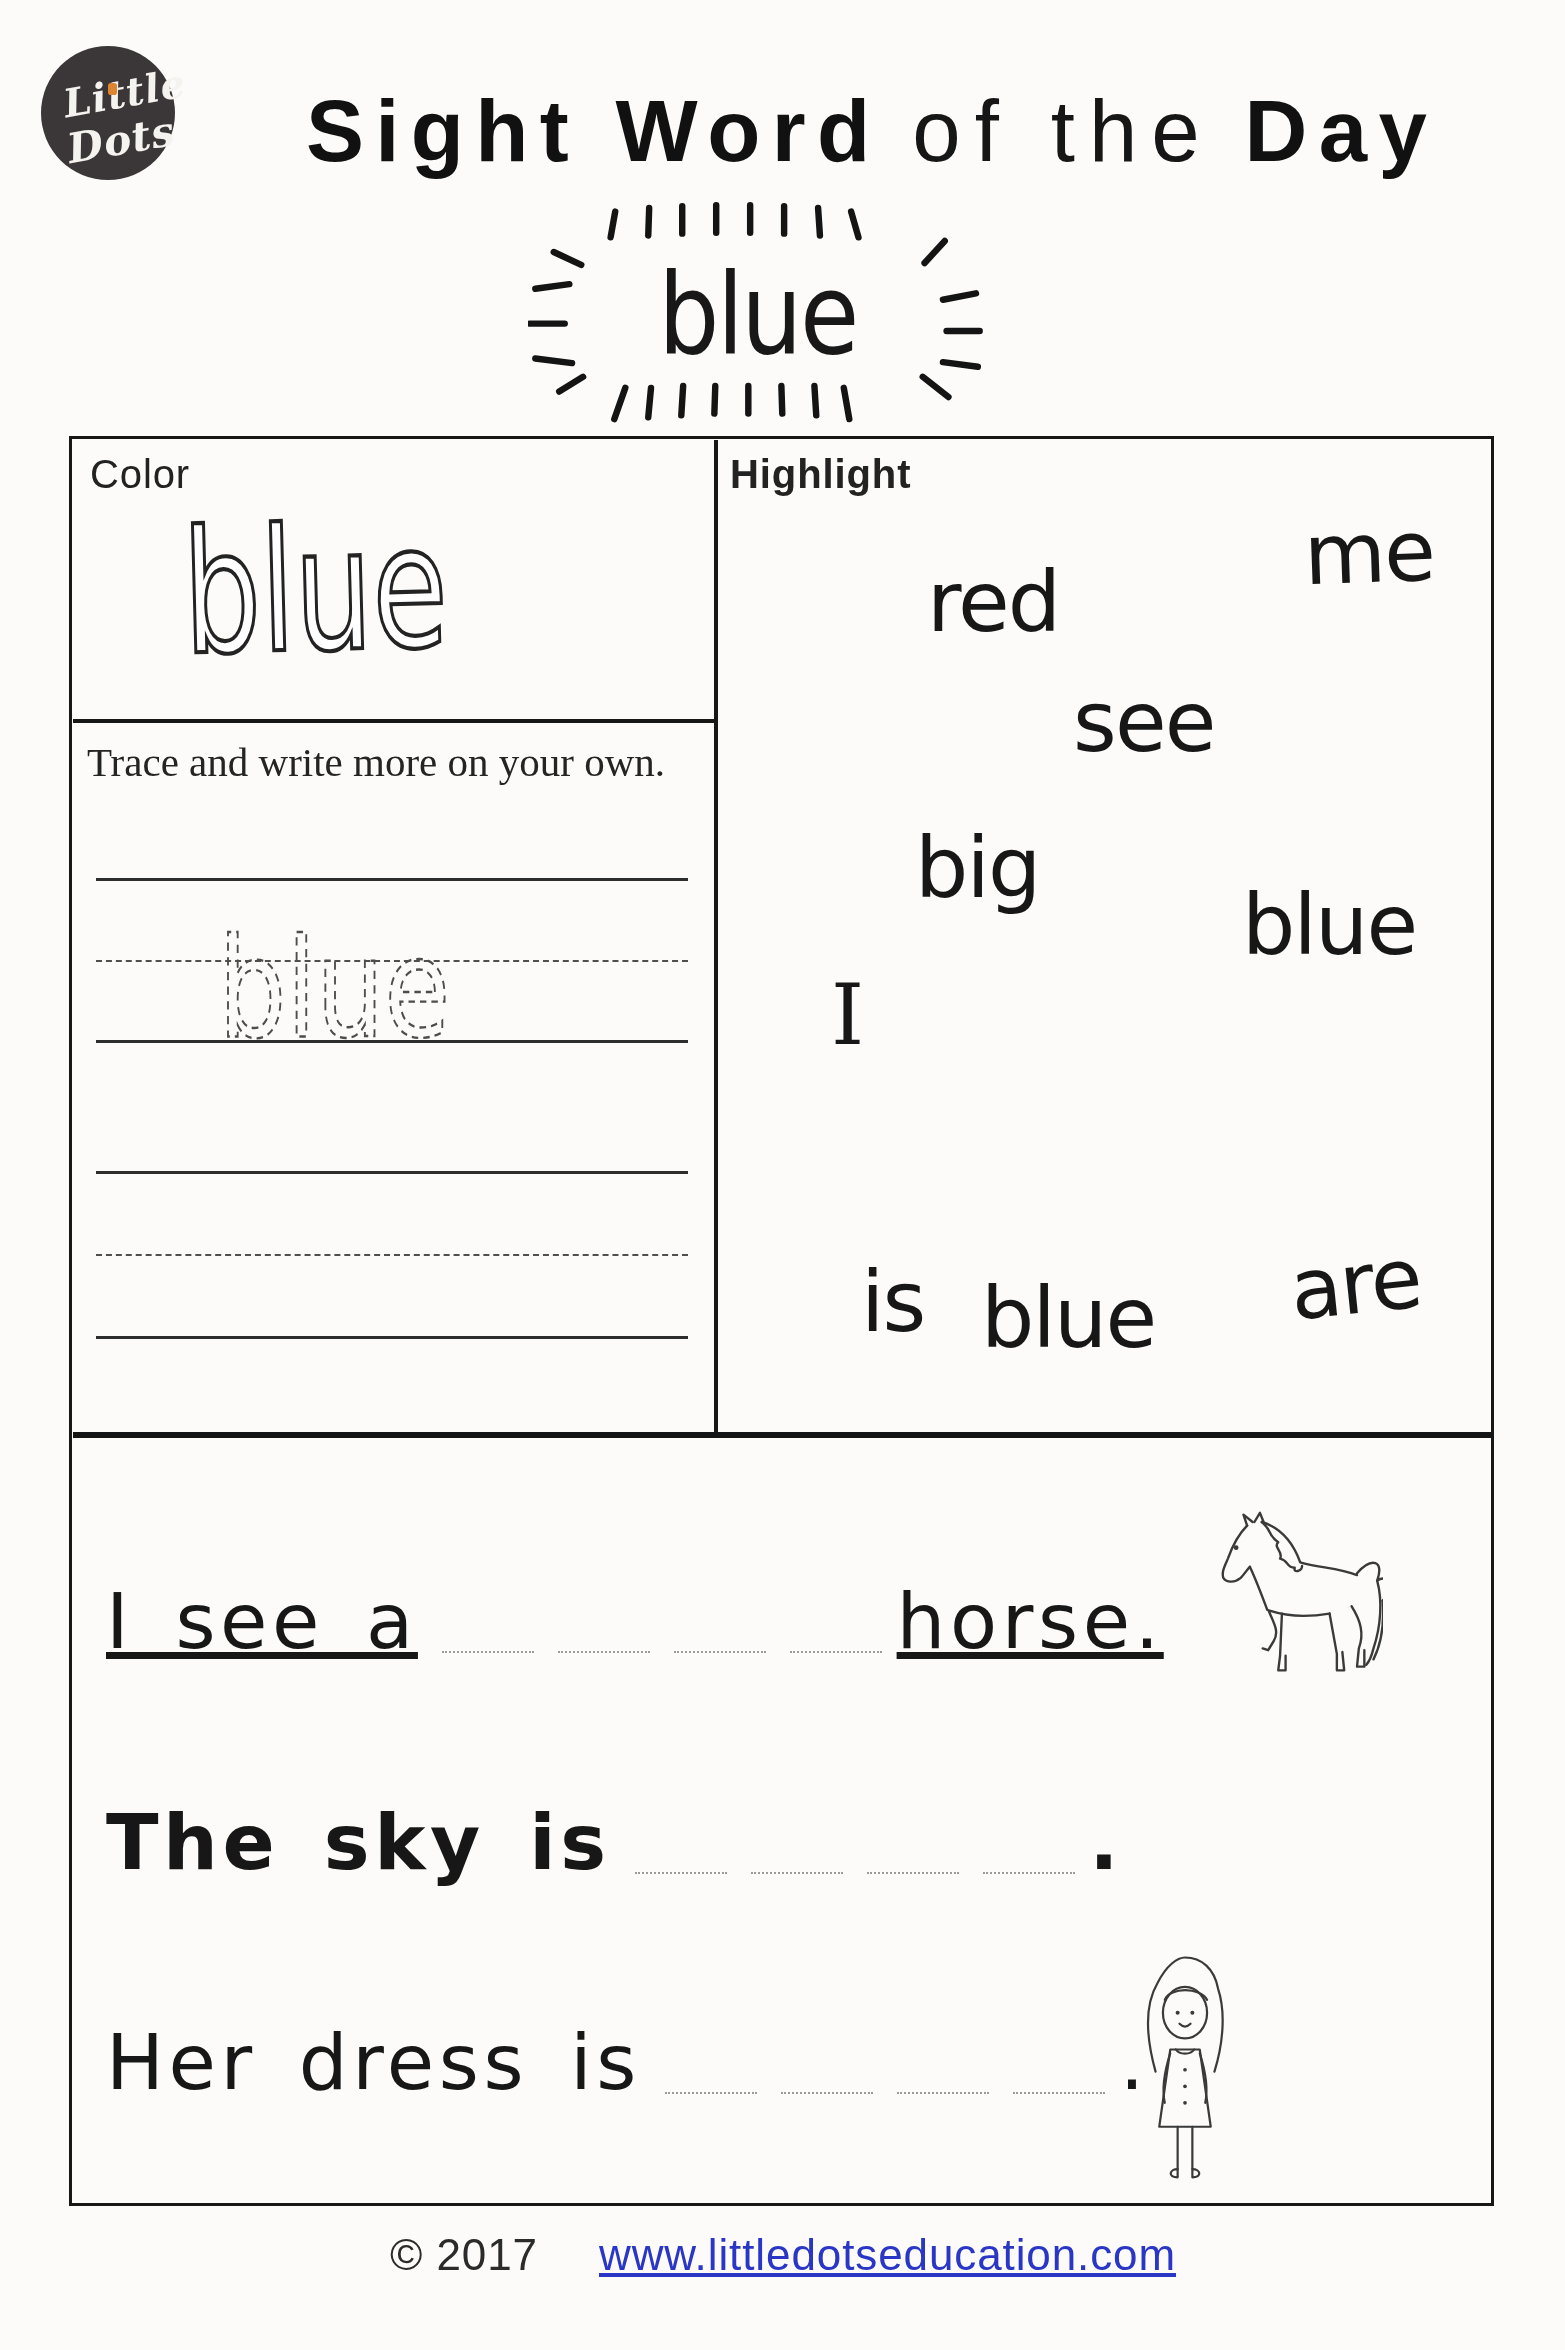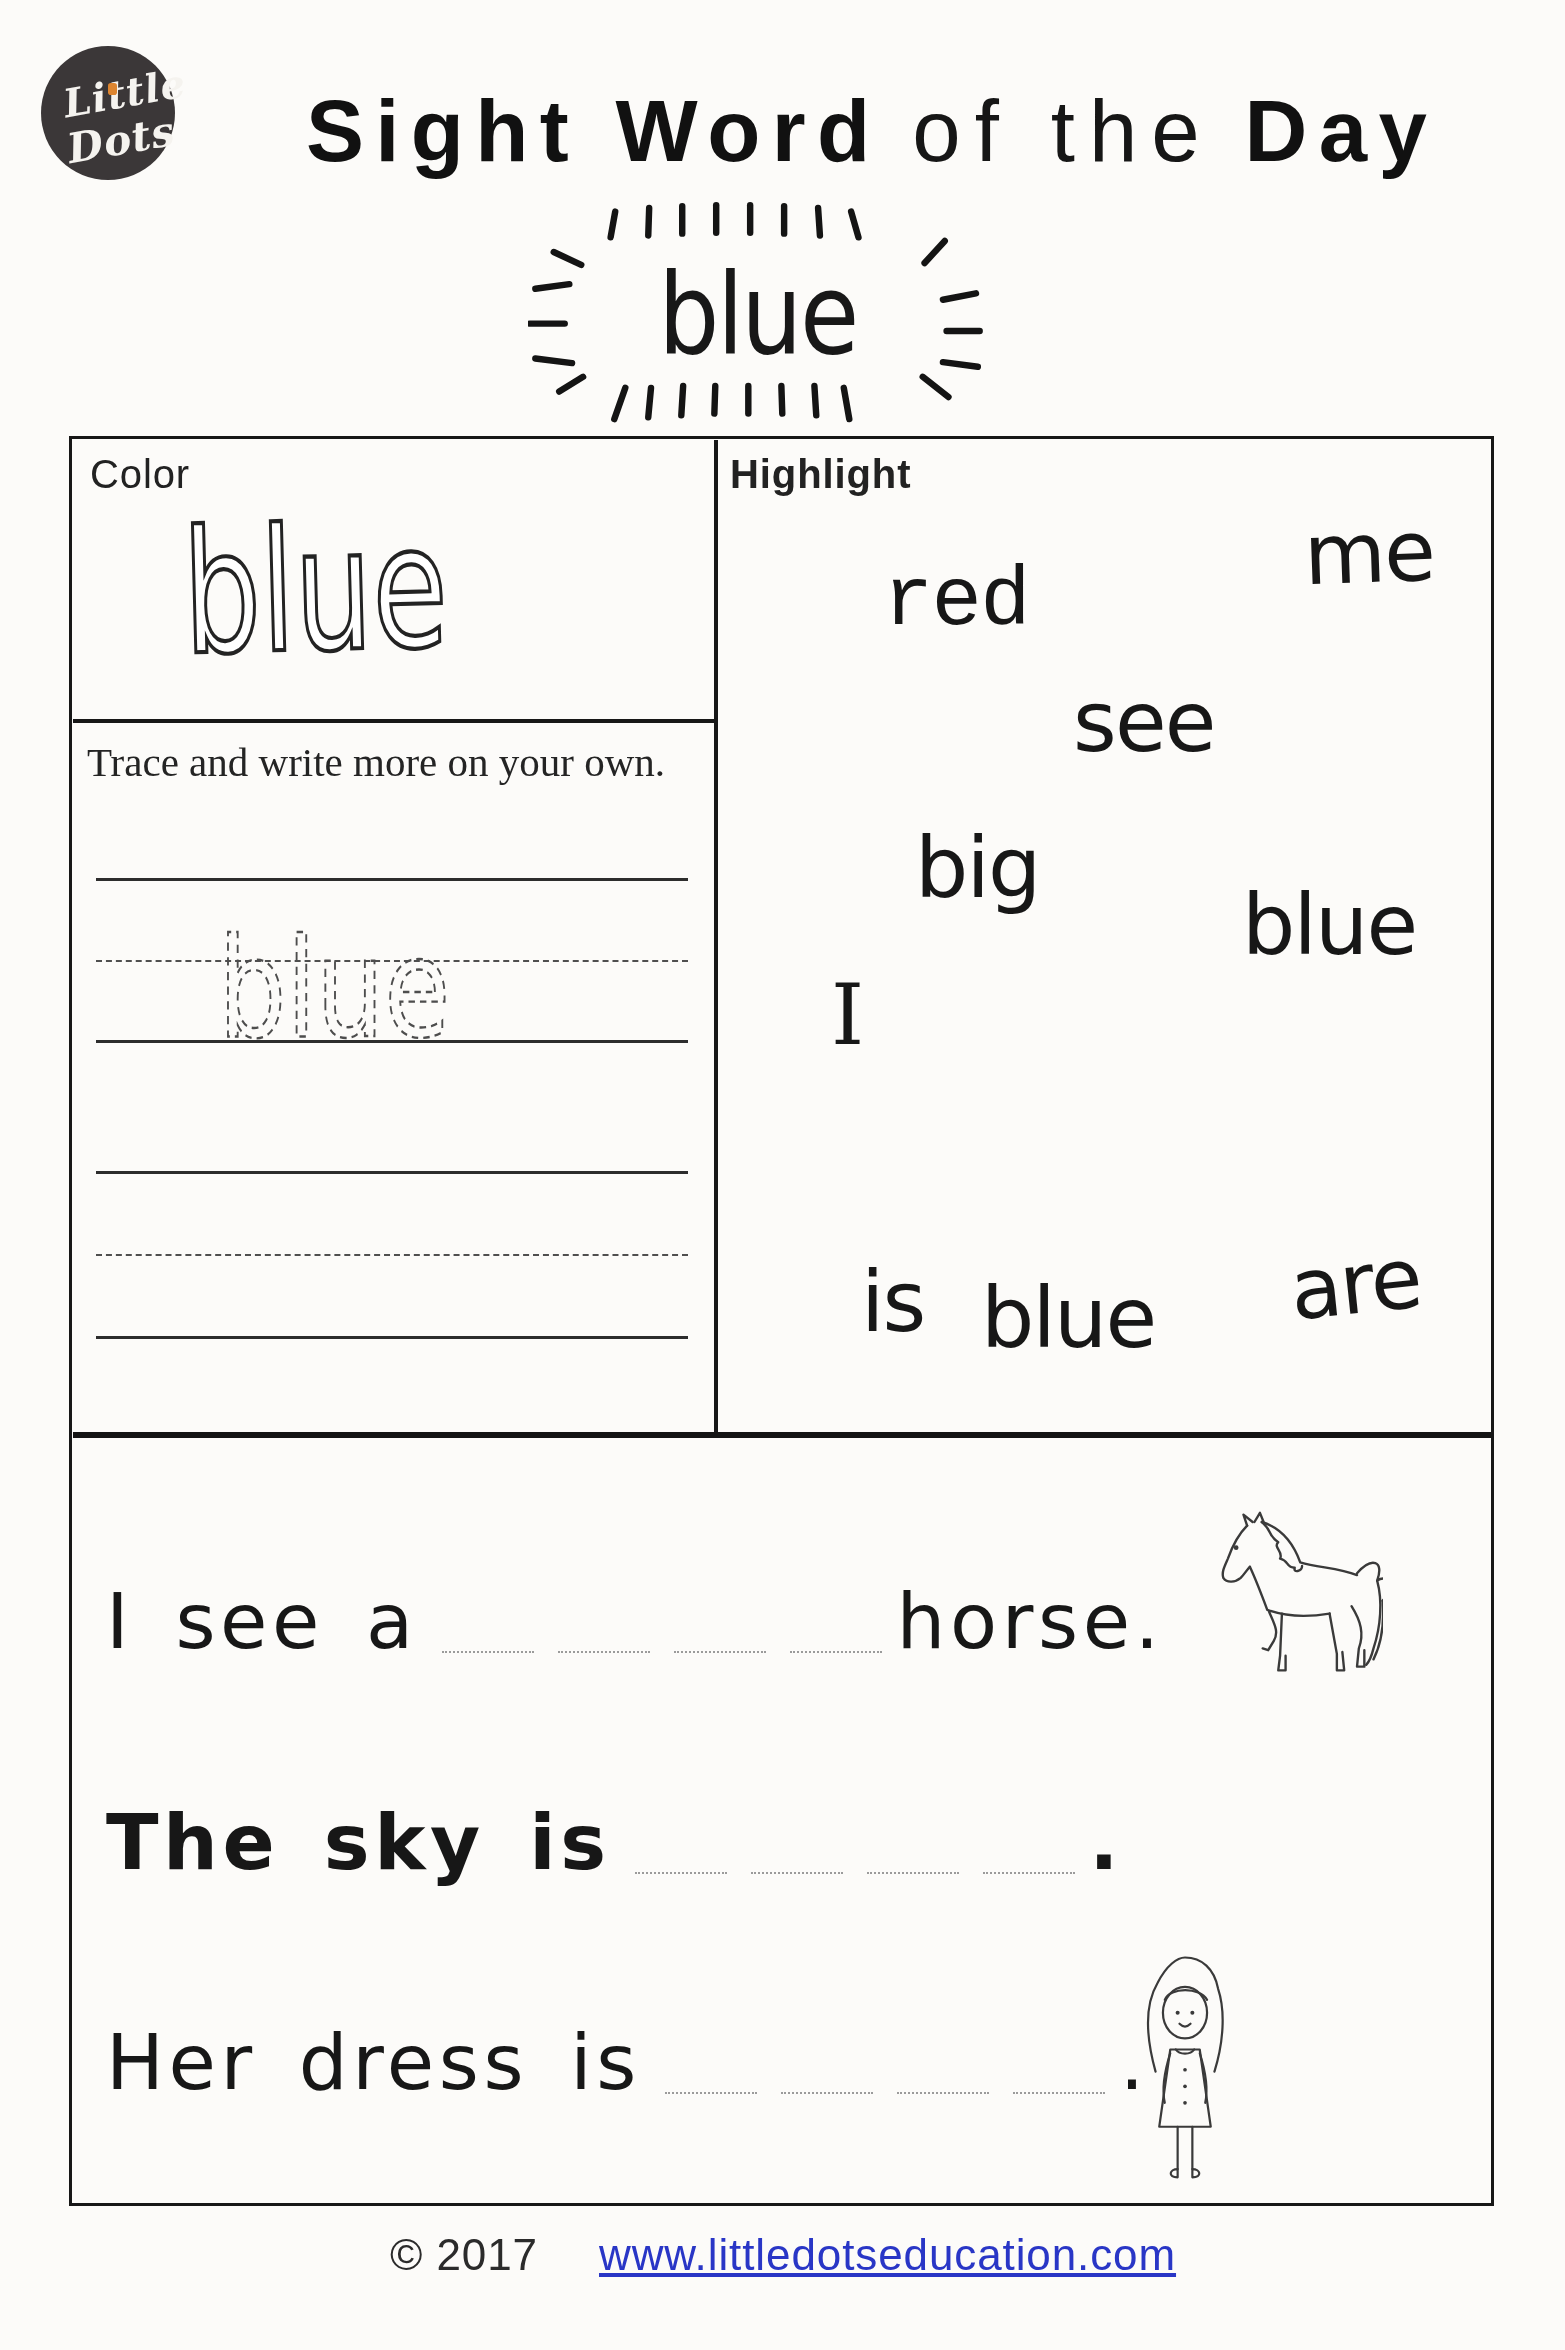--- a/index.html
+++ b/index.html
@@ -43,36 +43,36 @@
   .trace-instr{position:absolute;left:87px;top:733px;width:588px;
         font-family:Liberation Serif, serif;font-size:41px;line-height:1.45;color:#242424;}
   .tline{position:absolute;left:96px;width:592px;}
   .tsolid{height:0;border-top:3.7px solid #2d2d2d;}
   .tdash{height:0;border-top:2.8px dashed #4f4f4f;}
   #tl1{top:878px;} #tl2{top:960px;} #tl3{top:1040px;}
   #tl4{top:1171px;} #tl5{top:1254px;} #tl6{top:1336px;}
   .traced{position:absolute;left:197px;top:880px;width:275px;height:179px;}
   
   .hw{position:absolute;font-size:84px;line-height:1;letter-spacing:-1.8px;color:#171717;white-space:nowrap;}
-  #hw0{left:883px;top:560px;font-family:Liberation Mono, monospace;}
+  #hw0{left:927px;top:560px;}
   #hw1{left:1304px;top:511px;transform:rotate(-2deg);}
   #hw2{left:1073px;top:680px;}
   #hw3{left:915px;top:826px;}
   #hw4{left:1242px;top:883px;}
   #hw5{left:831px;top:973px;font-family:"DejaVu Serif",serif;letter-spacing:0;}
   #hw6{left:975px;top:1032px;}
   #hw7{left:861px;top:1260px;}
   #hw8{left:981px;top:1276px;}
   #hw9{left:1290px;top:1242px;transform:rotate(-6deg);}
   
   .fill-instr{position:absolute;left:87px;top:1456px;font-family:"Liberation Sans",sans-serif;
         font-size:44px;color:#202020;letter-spacing:0.5px;}
   .sentence{position:absolute;left:106px;white-space:nowrap;font-size:77px;line-height:1;
         letter-spacing:4.6px;word-spacing:13px;color:#171717;}
-  #sent0{top:1581px;} #sent1{top:1802px;font-weight:bold;} #sent2{top:2022px;}
+  #sent0{top:1581px;text-decoration:underline;} #sent1{top:1802px;font-weight:bold;} #sent2{top:2022px;}
   .blanks{margin-left:24px;margin-right:9.2px;}
   .blank{display:inline-block;width:92px;height:70px;border-bottom:2.8px dotted #9b9b9b;
         margin-bottom:-5.5px;margin-right:24px;}
   .blank:last-child{margin-right:5.5px;}
   .art{position:absolute;}
   #horse-art{left:1190px;top:1511px;}
   #girl-art{left:1137px;top:1952px;}
   
   .footer{position:absolute;left:0;top:2230px;width:1566px;text-align:center;
         font-family:"Liberation Sans",sans-serif;font-size:44px;color:#2b2b2b;letter-spacing:0.9px;}

